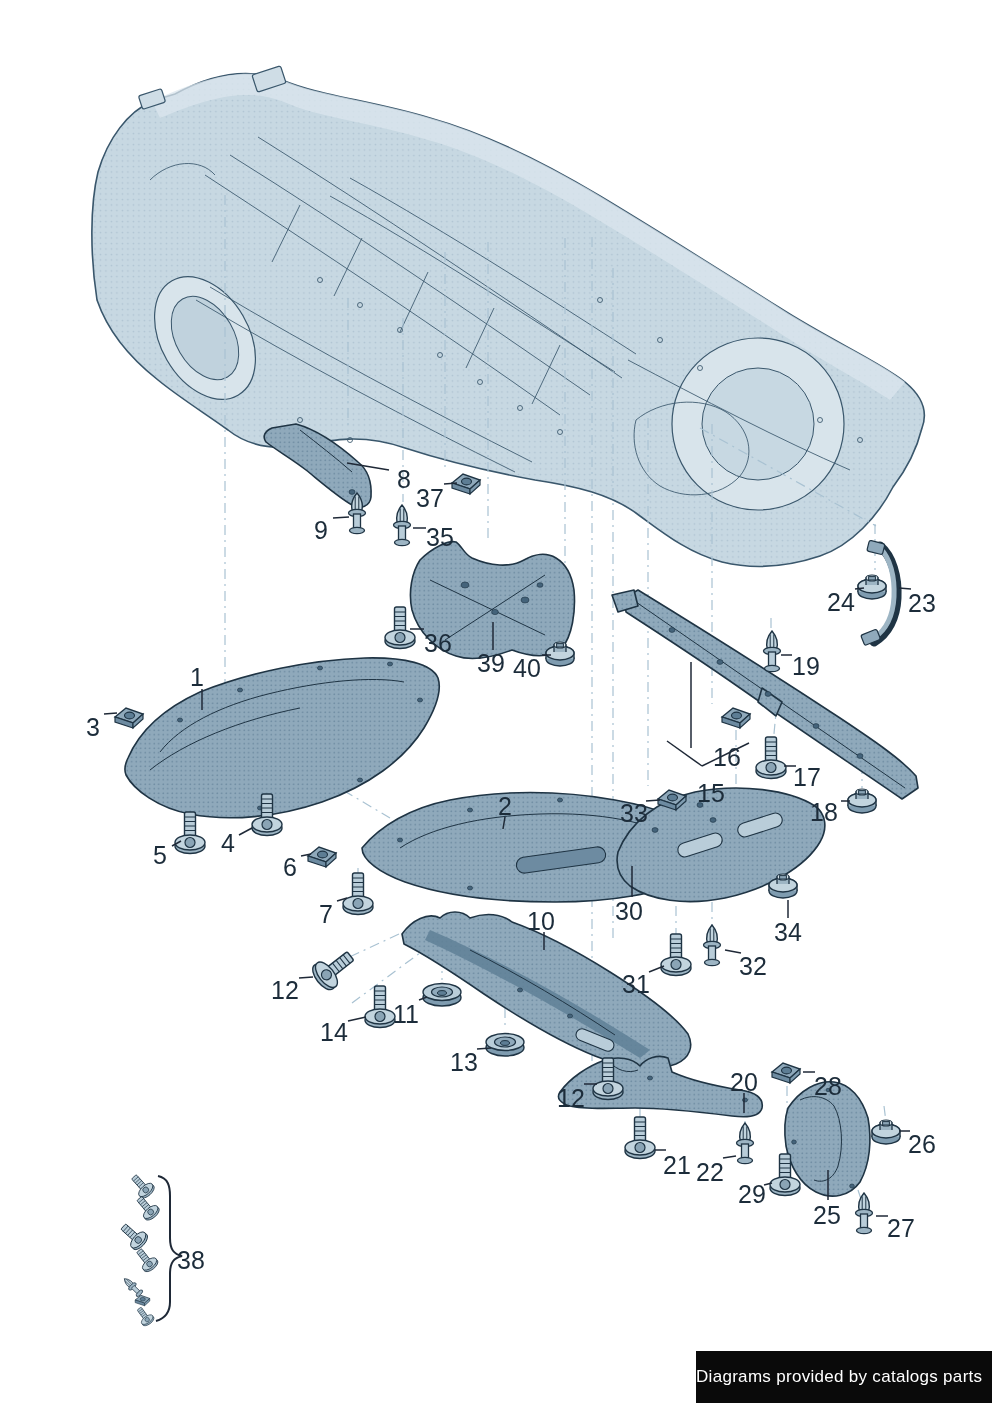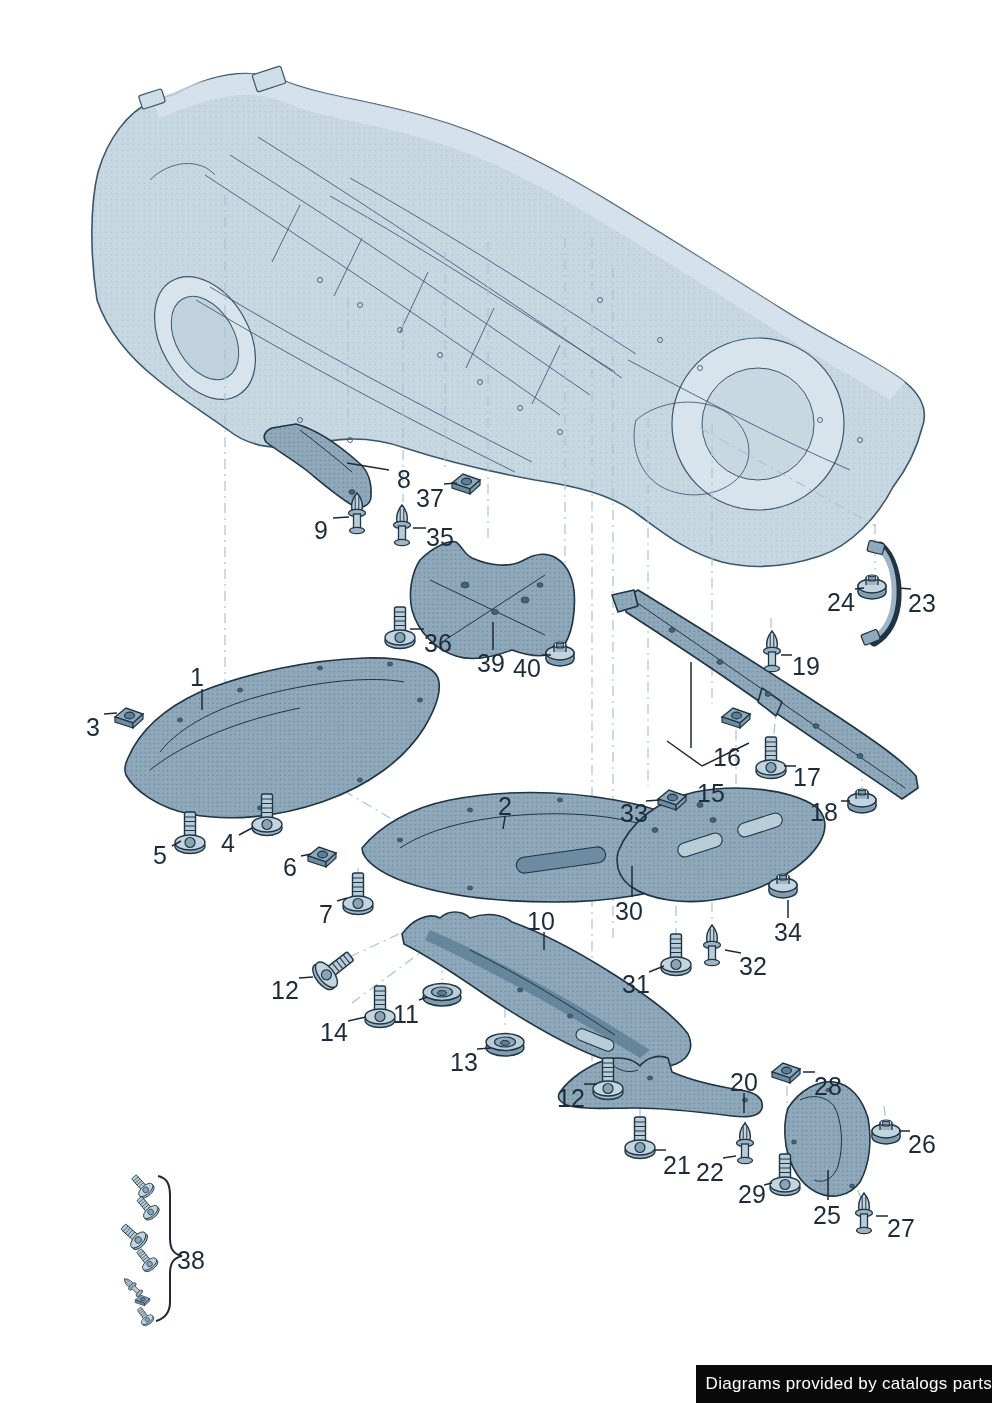--- a/index.html
+++ b/index.html
@@ -12,22 +12,22 @@
   .callout{
     font-size:25px;fill:#1c2c3a;font-family:"Liberation Sans", sans-serif;
   }
   .leader{stroke:#1f2937;stroke-width:1.5;fill:none;}
   .proj{stroke:#a9c2d2;stroke-width:1.2;fill:none;stroke-dasharray:10 5 2 5;}
   .bodyline{stroke:#3a576c;stroke-width:1;fill:none;opacity:.85;}
   .panel{fill:url(#panelPat);stroke:#1f3444;stroke-width:1.6;stroke-linejoin:round;}
   .panel-detail{stroke:#1f3444;stroke-width:1;fill:none;}
   .hole{fill:#44637a;stroke:#1f3444;stroke-width:.6;}
   .footer-bar{
-    position:absolute;right:0;bottom:0;width:296px;height:38px;background:#0a0a0a;
-    color:#ffffff;display:flex;align-items:center;justify-content:flex-end;
+    position:absolute;right:0;bottom:0;width:296px;height:52px;background:#0a0a0a;
+    color:#ffffff;display:flex;align-items:center;justify-content:flex-start;
     font-size:17px;letter-spacing:.3px;
   }
 </style>
 </head>
 <body>
 
 <div id="diagram-wrap">
 <svg id="diagram-svg" width="992" height="1403" viewBox="0 0 992 1403" xmlns="http://www.w3.org/2000/svg" xmlns:xlink="http://www.w3.org/1999/xlink">
   <defs>
     <pattern id="panelPat" width="4.5" height="4.5" patternUnits="userSpaceOnUse">

